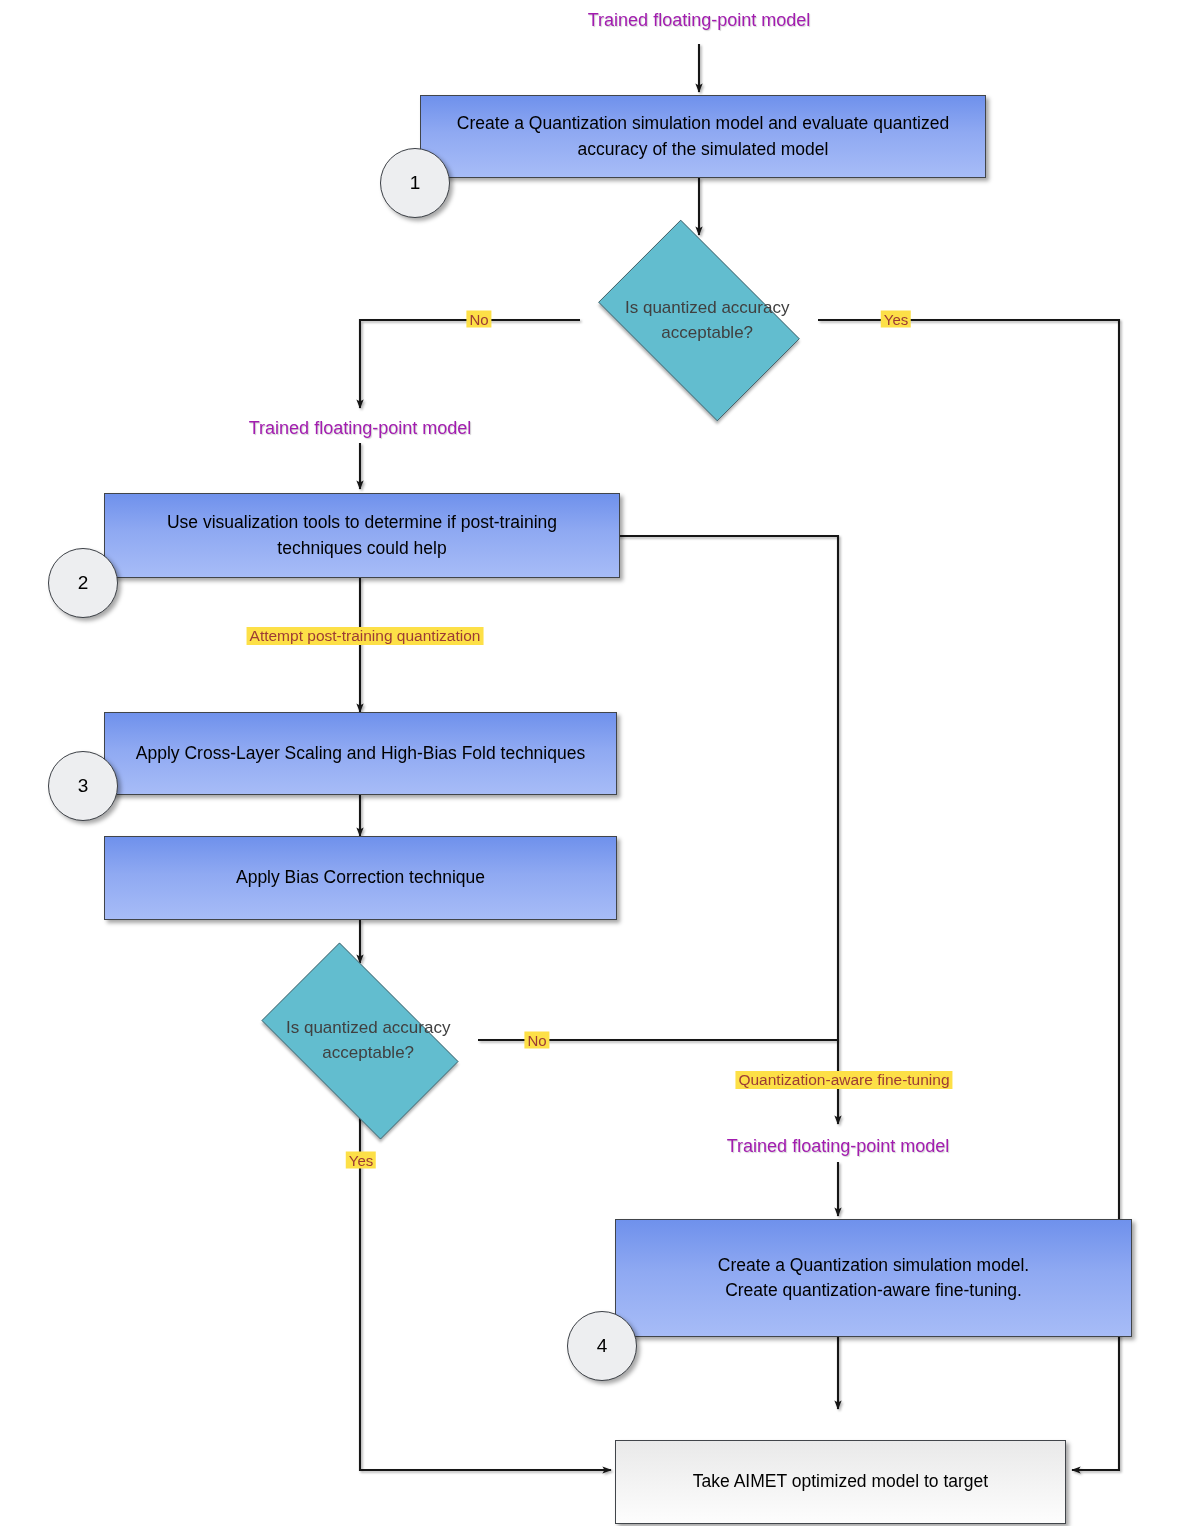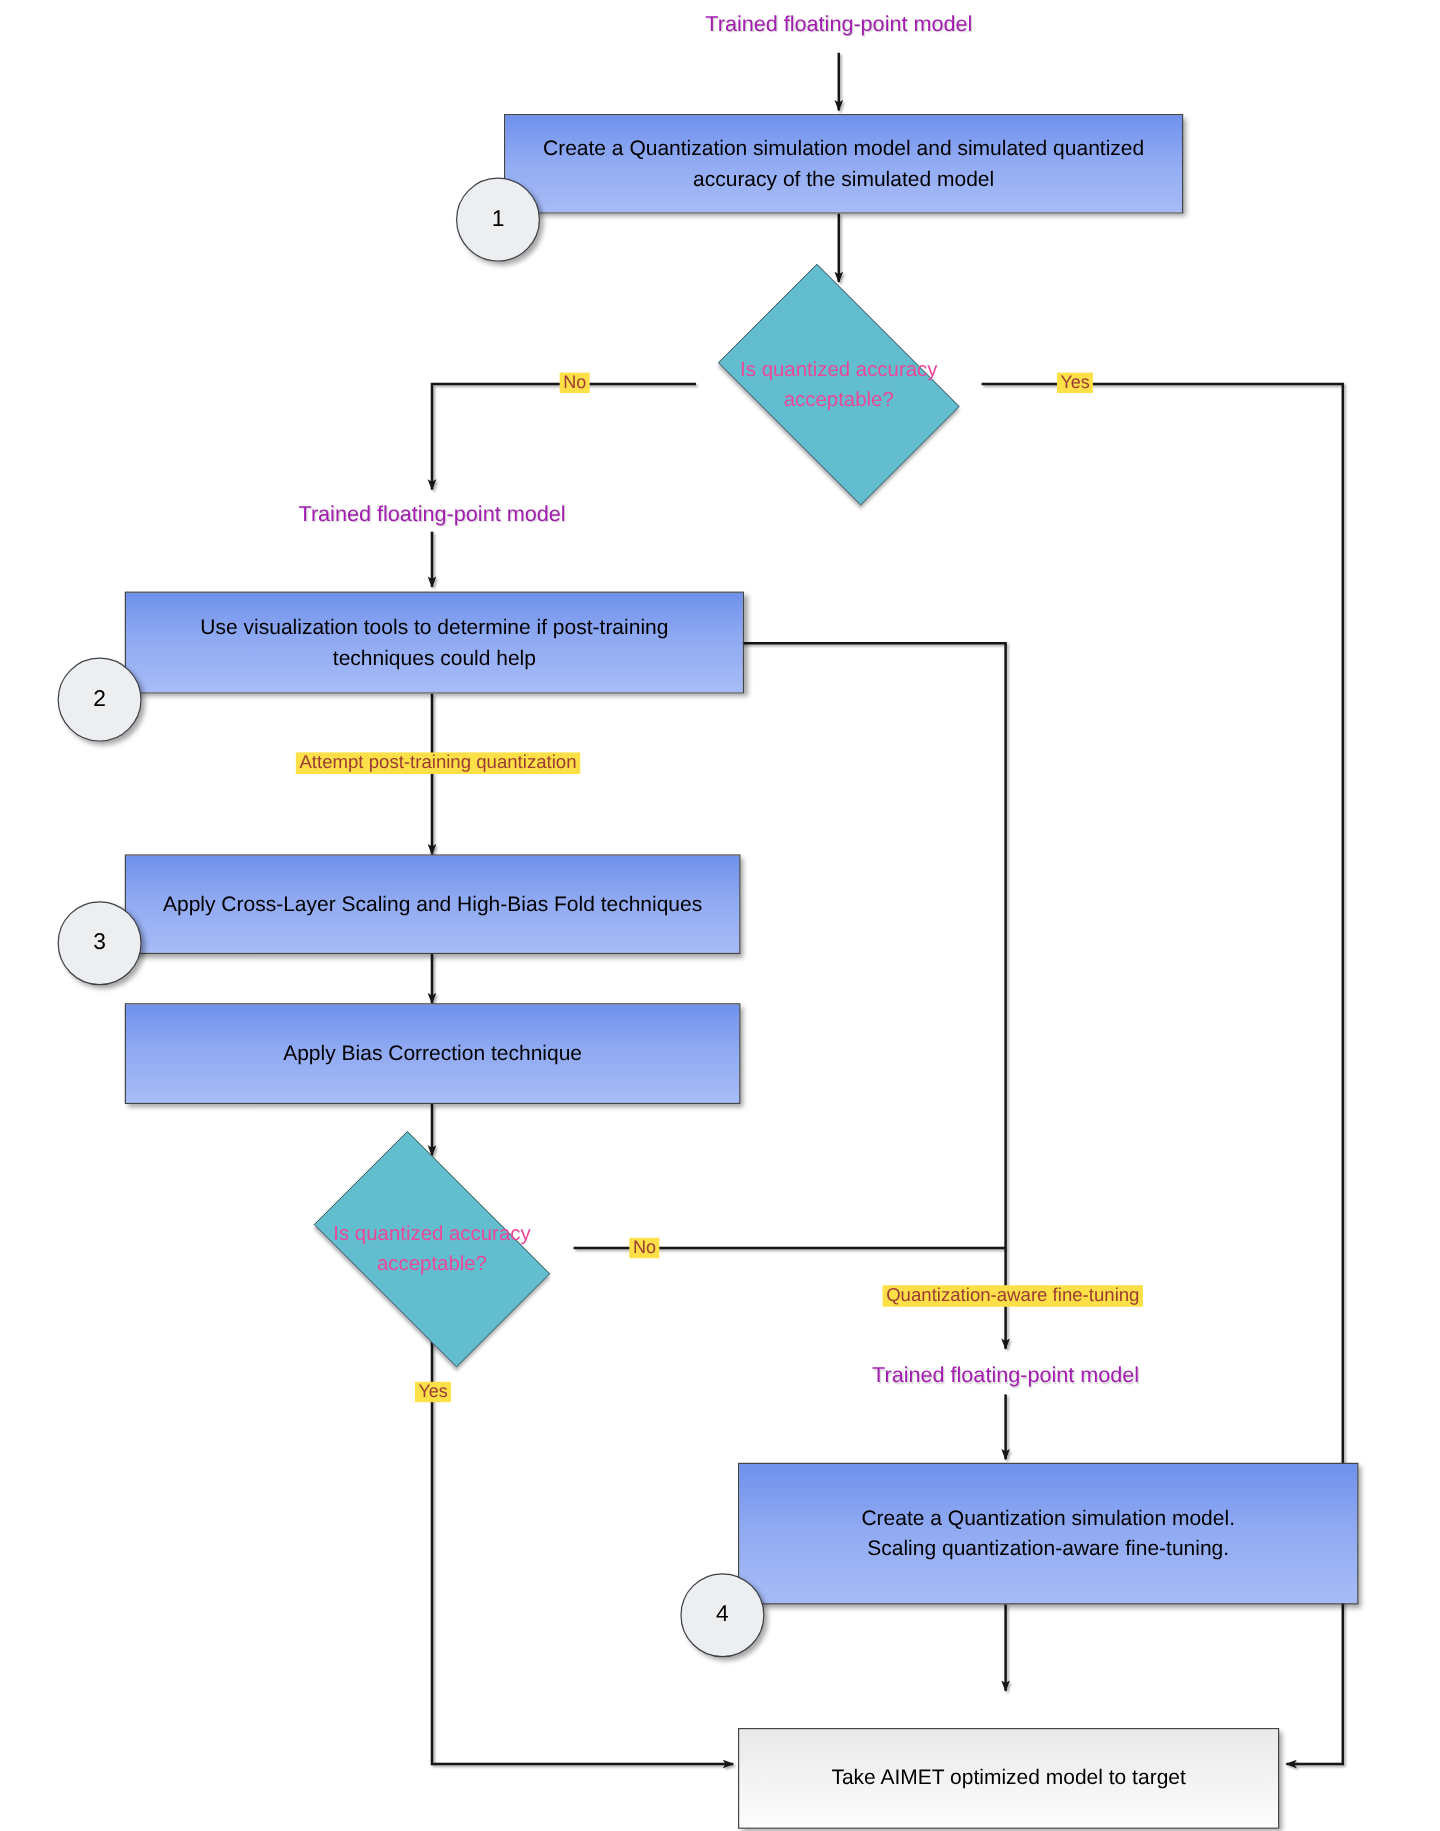--- a/index.html
+++ b/index.html
@@ -64,25 +64,25 @@
     box-shadow: 3px 3px 4px rgba(0,0,0,0.3);
   }
   .diamond .dlabel {
     position: absolute;
     left: 12%;
     top: 0;
     width: 76%;
     height: 100%;
     display: flex;
     align-items: center;
-    justify-content: center;
+    justify-content: flex-end;
     text-align: center;
     font-size: 17px;
     line-height: 1.45;
-    color: #ec4899;
+    color: #404040;
   }
 
   
   .step-circle {
     position: absolute;
     width: 68px;
     height: 68px;
     border-radius: 50%;
     background: #edeef0;
     border: 1px solid #3c4046;
@@ -173,21 +173,21 @@
   </svg>
 
   <div class="caption center" style="left:699px; top:10px;">Trained floating-point model</div>
 
   <div class="caption center" style="left:360px; top:418px;">Trained floating-point model</div>
 
   <div class="caption center" style="left:838px; top:1136px;">Trained floating-point model</div>
 
   <div class="node process" style="left:420px; top:95px; width:566px; height:83px;">
     <div>
-      <span>Create a Quantization simulation model and simulated quantized</span><br>
+      <span>Create a Quantization simulation model and evaluate quantized</span><br>
       <span>accuracy of the simulated model</span>
     </div>
   </div>
   <div class="step-circle" style="left:380px; top:148px;">1</div>
 
   <div class="diamond" style="left:580px; top:238px; width:238px; height:165px;">
     <div class="shape"></div>
     <div class="dlabel">
       <div>
         <span>Is quantized accuracy</span><br>
@@ -228,21 +228,21 @@
     </div>
   </div>
 
   <div class="edge-label" style="left:537px; top:1040px;">No</div>
   <div class="edge-label" style="left:361px; top:1160px;">Yes</div>
   <div class="edge-label big" style="left:844px; top:1080px;">Quantization-aware fine-tuning</div>
 
   <div class="node process" style="left:615px; top:1219px; width:517px; height:118px;">
     <div>
       <span>Create a Quantization simulation model.</span><br>
-      <span>Scaling quantization-aware fine-tuning.</span>
+      <span>Create quantization-aware fine-tuning.</span>
     </div>
   </div>
   <div class="step-circle" style="left:567px; top:1311px;">4</div>
 
   <div class="node terminal" style="left:615px; top:1412px; width:451px; height:84px;">
     <div>Take AIMET optimized model to target</div>
   </div>
 
 </div>
 

